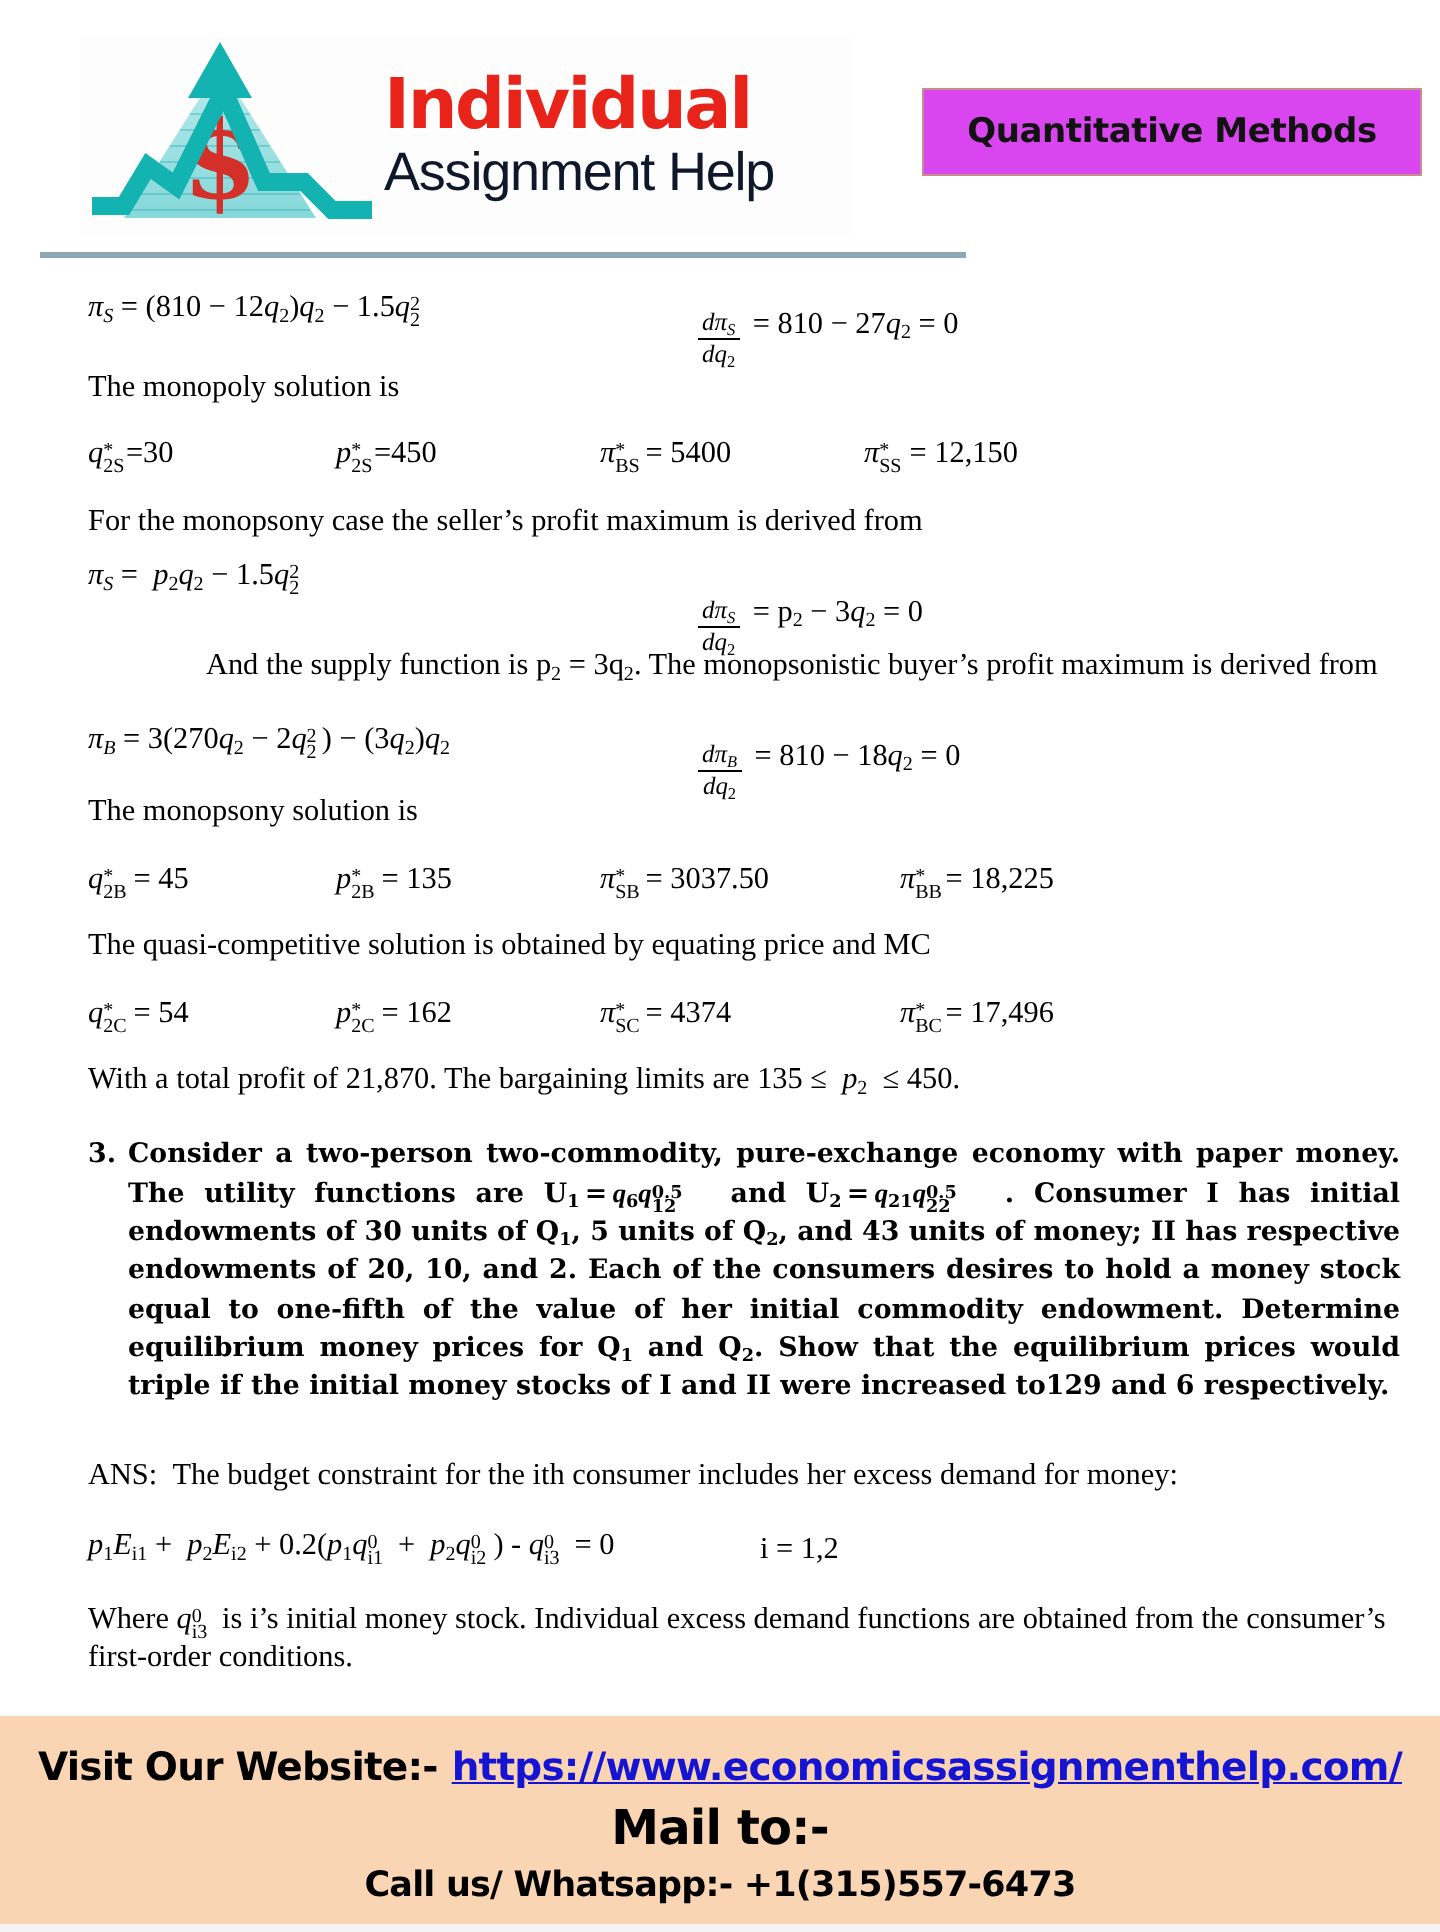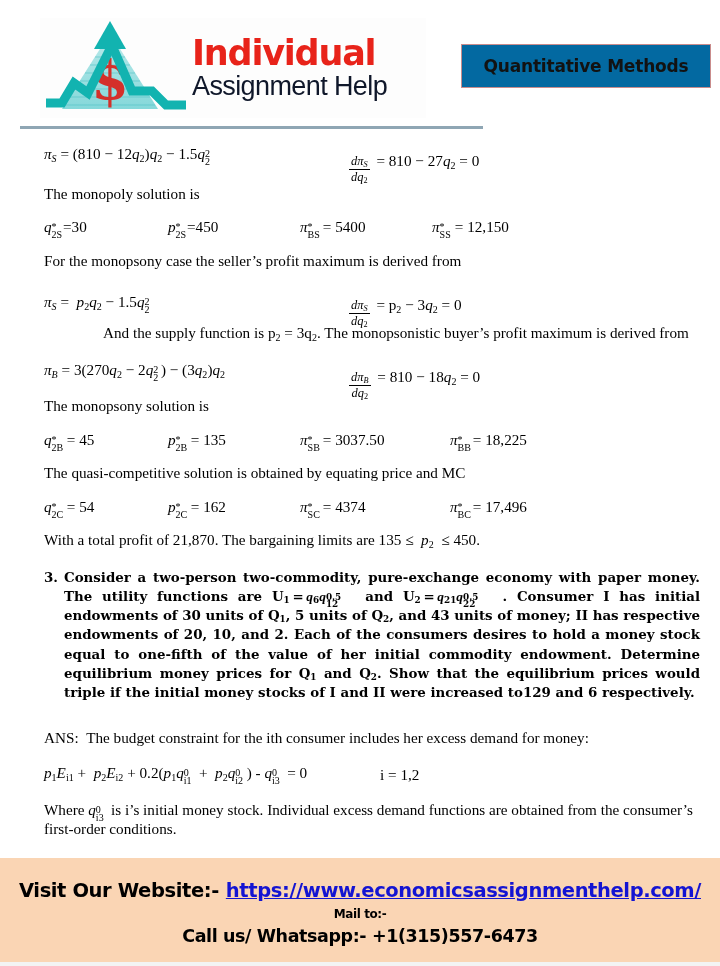--- a/index.html
+++ b/index.html
@@ -57,21 +57,21 @@
     color: #0f172a;
     letter-spacing: -0.6px;
     margin-top: 2px;
   }
   .topic-badge {
     position: absolute;
     left: 461px;
     top: 44px;
     width: 248px;
     height: 42px;
-    background: #0369a1;
+    background: #d946ef;
     border: 1px solid #c98c8c;
     display: flex;
     align-items: center;
     justify-content: center;
     font-family: "DejaVu Sans", sans-serif;
     font-weight: bold;
     font-size: 17px;
     color: #121212;
     letter-spacing: -0.2px;
   }
@@ -167,21 +167,21 @@
     font-family: "DejaVu Sans", sans-serif;
     font-weight: bold;
   }
   .foot-line {
     display: flex;
     align-items: center;
     justify-content: center;
     white-space: nowrap;
   }
   .f1 { font-size: 19.5px; margin-bottom: 5px; letter-spacing: -0.4px; }
-  .f2 { font-size: 12px; margin-bottom: 5px; letter-spacing: -0.4px; }
+  .f2 { font-size: 24px; margin-bottom: 5px; letter-spacing: -0.4px; }
   .f3 { font-size: 17.5px; letter-spacing: -0.4px; }
   .lbl { color: #000; }
   .lnk {
     color: #1414d2;
     text-decoration: underline;
     margin-left: 7px;
   }
   .footer-edge {
     position: absolute;
     left: 0;
@@ -257,21 +257,21 @@
   </div>
   <div class="block" style="left:300px; top:99px;">
     <span class="mi">π</span><span class="sstack"><sup>*</sup><sub>BS</sub></span>&nbsp;&nbsp;&nbsp;&nbsp;= 5400
   </div>
   <div class="block" style="left:432px; top:99px;">
     <span class="mi">π</span><span class="sstack"><sup>*</sup><sub>SS</sub></span>&nbsp;&nbsp;&nbsp;&nbsp;= 12,150
   </div>
 
   <div class="block" style="left:44px; top:133px;">For the monopsony case the seller’s profit maximum is derived from</div>
 
-  <div class="block" style="left:44px; top:174px;">
+  <div class="block" style="left:44px; top:160px;">
     <span class="mi">π<sub>S</sub></span> = &nbsp;<span class="mi">p</span><sub>2</sub><span class="mi">q</span><sub>2</sub> − 1.5<span class="mi">q</span><span class="sstack"><sup>2</sup><sub>2</sub></span>&nbsp;&nbsp;
   </div>
   <div class="block" style="left:346px; top:166px;">
     <span class="frac"><span class="num"><span class="mi">dπ<sub>S</sub></span></span><span class="den"><span class="mi">dq</span><sub>2</sub></span></span>
     = p<sub>2</sub> − 3<span class="mi">q</span><sub>2</sub> = 0
   </div>
 
   <div class="block" style="left:55px; top:205px;margin-left:48px;">
     And the supply function is p<sub>2</sub> = 3q<sub>2</sub>. The monopsonistic buyer’s profit maximum is derived from
   </div>

